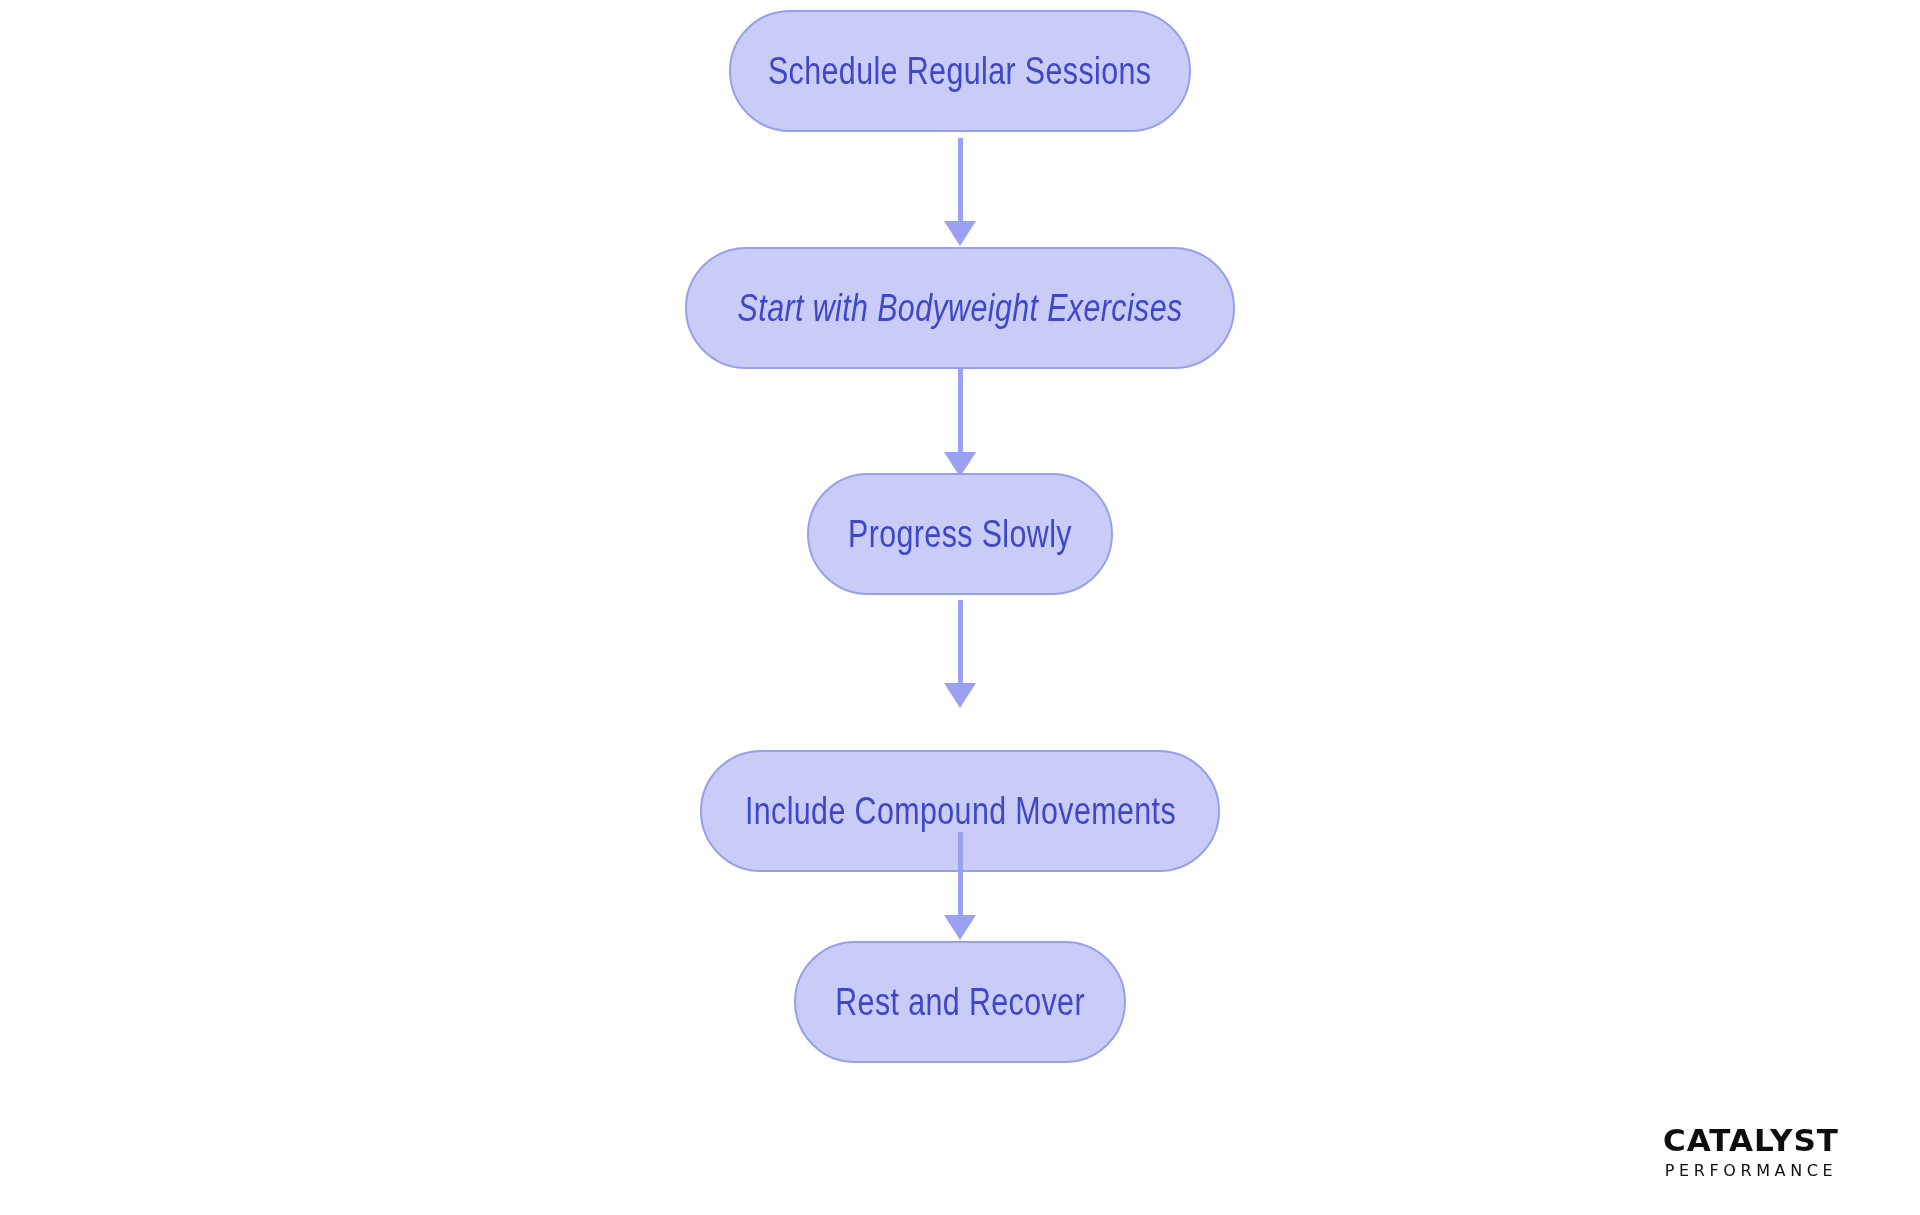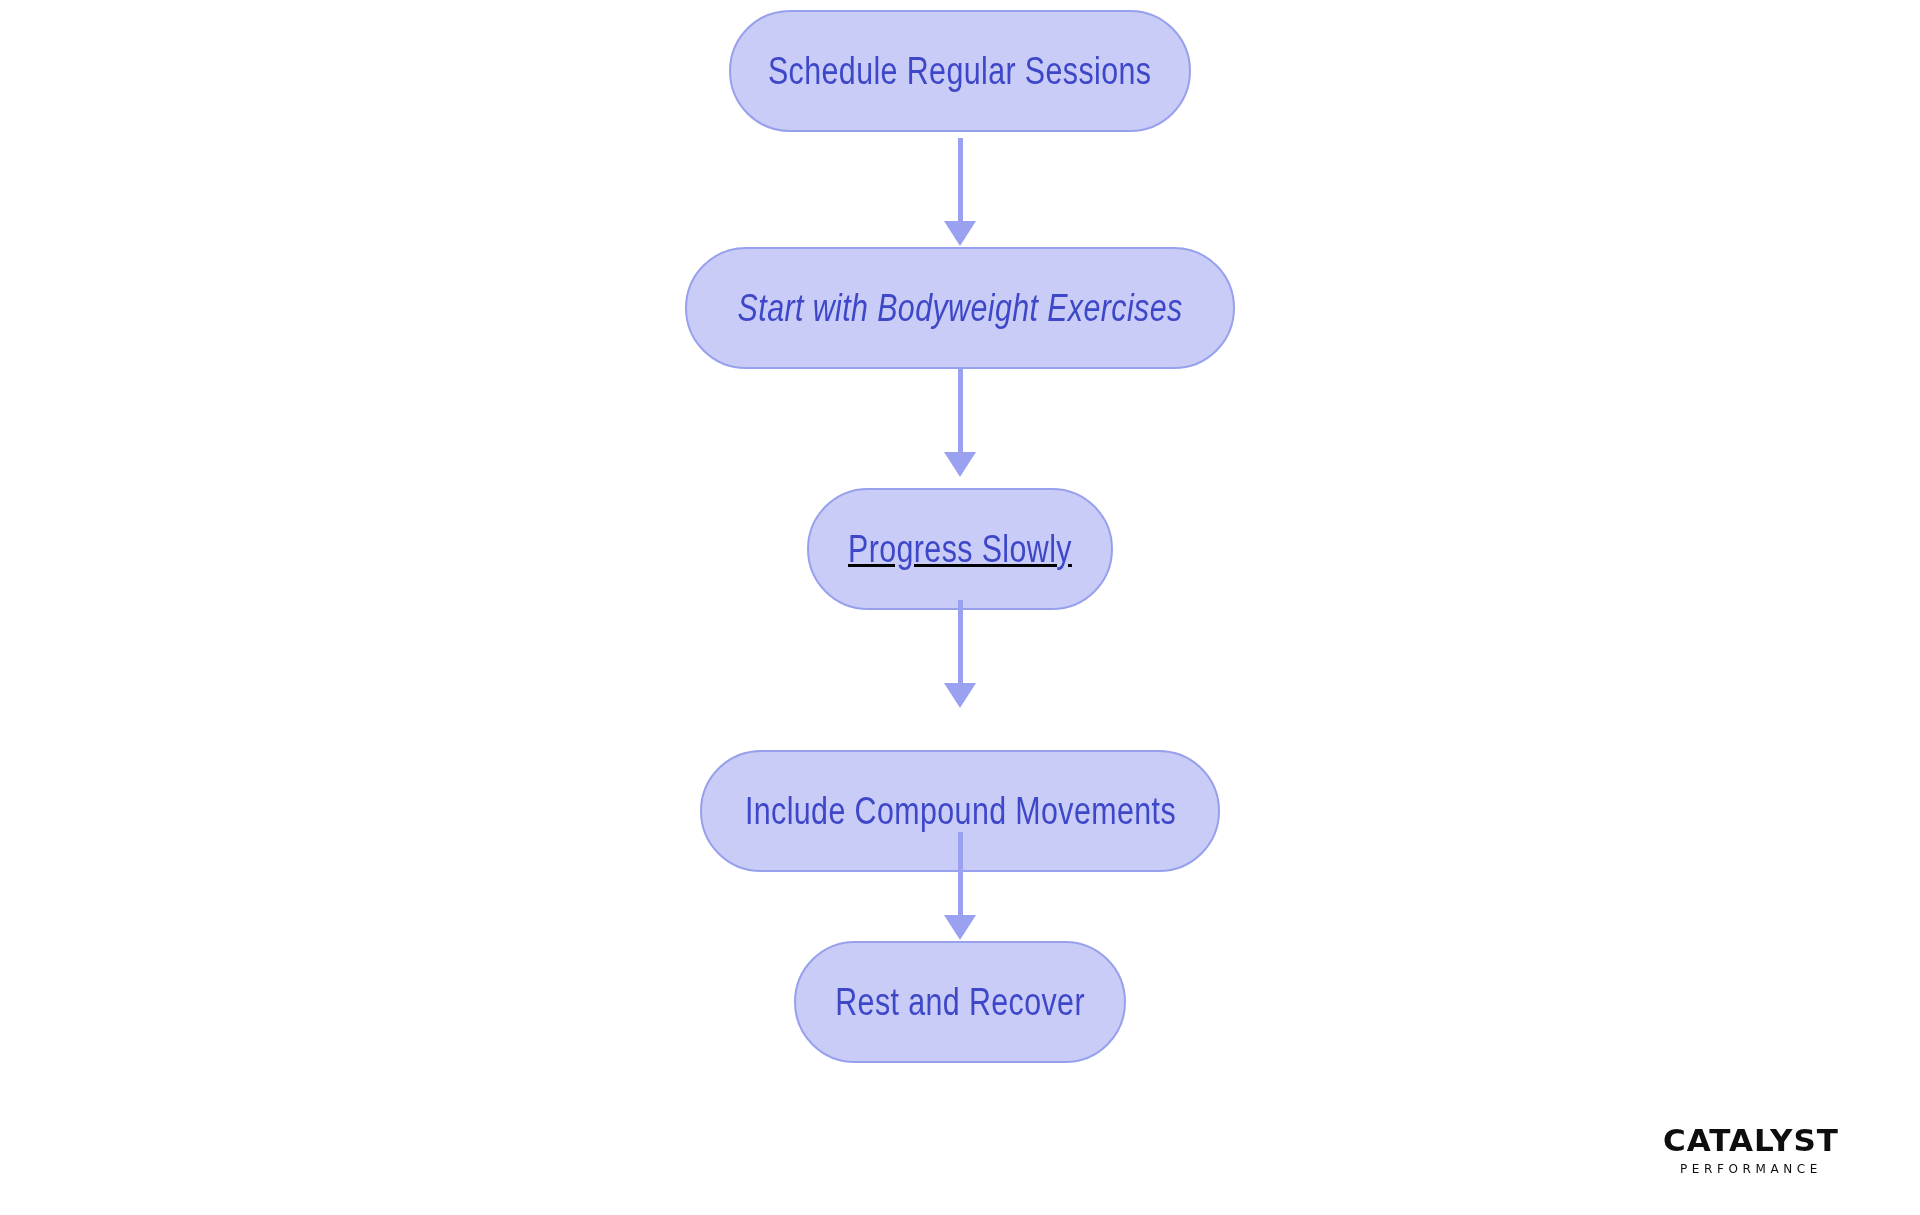--- a/index.html
+++ b/index.html
@@ -35,21 +35,21 @@
     white-space: nowrap;
     color: var(--node-text);
     font-size: 38px;
     font-weight: 400;
     transform: scaleX(0.8);
     transform-origin: center;
     letter-spacing: 0.5px;
   }
   .node-1 { left: 729px; top: 10px;  width: 462px; }
   .node-2 { left: 685px; top: 247px; width: 550px; font-style: italic; }
-  .node-3 { left: 807px; top: 488px; width: 306px; text-decoration: underline; }
+  .node-3 { left: 807px; top: 473px; width: 306px; }
   .node-4 { left: 700px; top: 750px; width: 520px; }
   .node-5 { left: 794px; top: 941px; width: 332px; text-align: center; }
 
   .arrow { position: absolute; left: 944px; width: 32px; }
   .arrow-1 { top: 138px; height: 108px; }
   .arrow-2 { top: 369px; height: 108px; }
   .arrow-3 { top: 600px; height: 108px; }
   .arrow-4 { top: 832px; height: 108px; }
   .arrow-line {
     position: absolute;
@@ -83,21 +83,21 @@
     font-family: "DejaVu Sans", "Liberation Sans", sans-serif;
     font-size: 31px;
     font-weight: 900;
     letter-spacing: 1px;
     transform: scaleY(0.95);
     transform-origin: left top;
     white-space: nowrap;
   }
   .logo-tagline {
     font-family: "DejaVu Sans", "Liberation Sans", sans-serif;
-    font-size: 12px;
+    font-size: 16px;
     font-weight: 400;
     letter-spacing: 4.6px;
     margin-top: 6px;
     white-space: nowrap;
   }
 </style>
 </head>
 <body>
 
 <div class="canvas">

